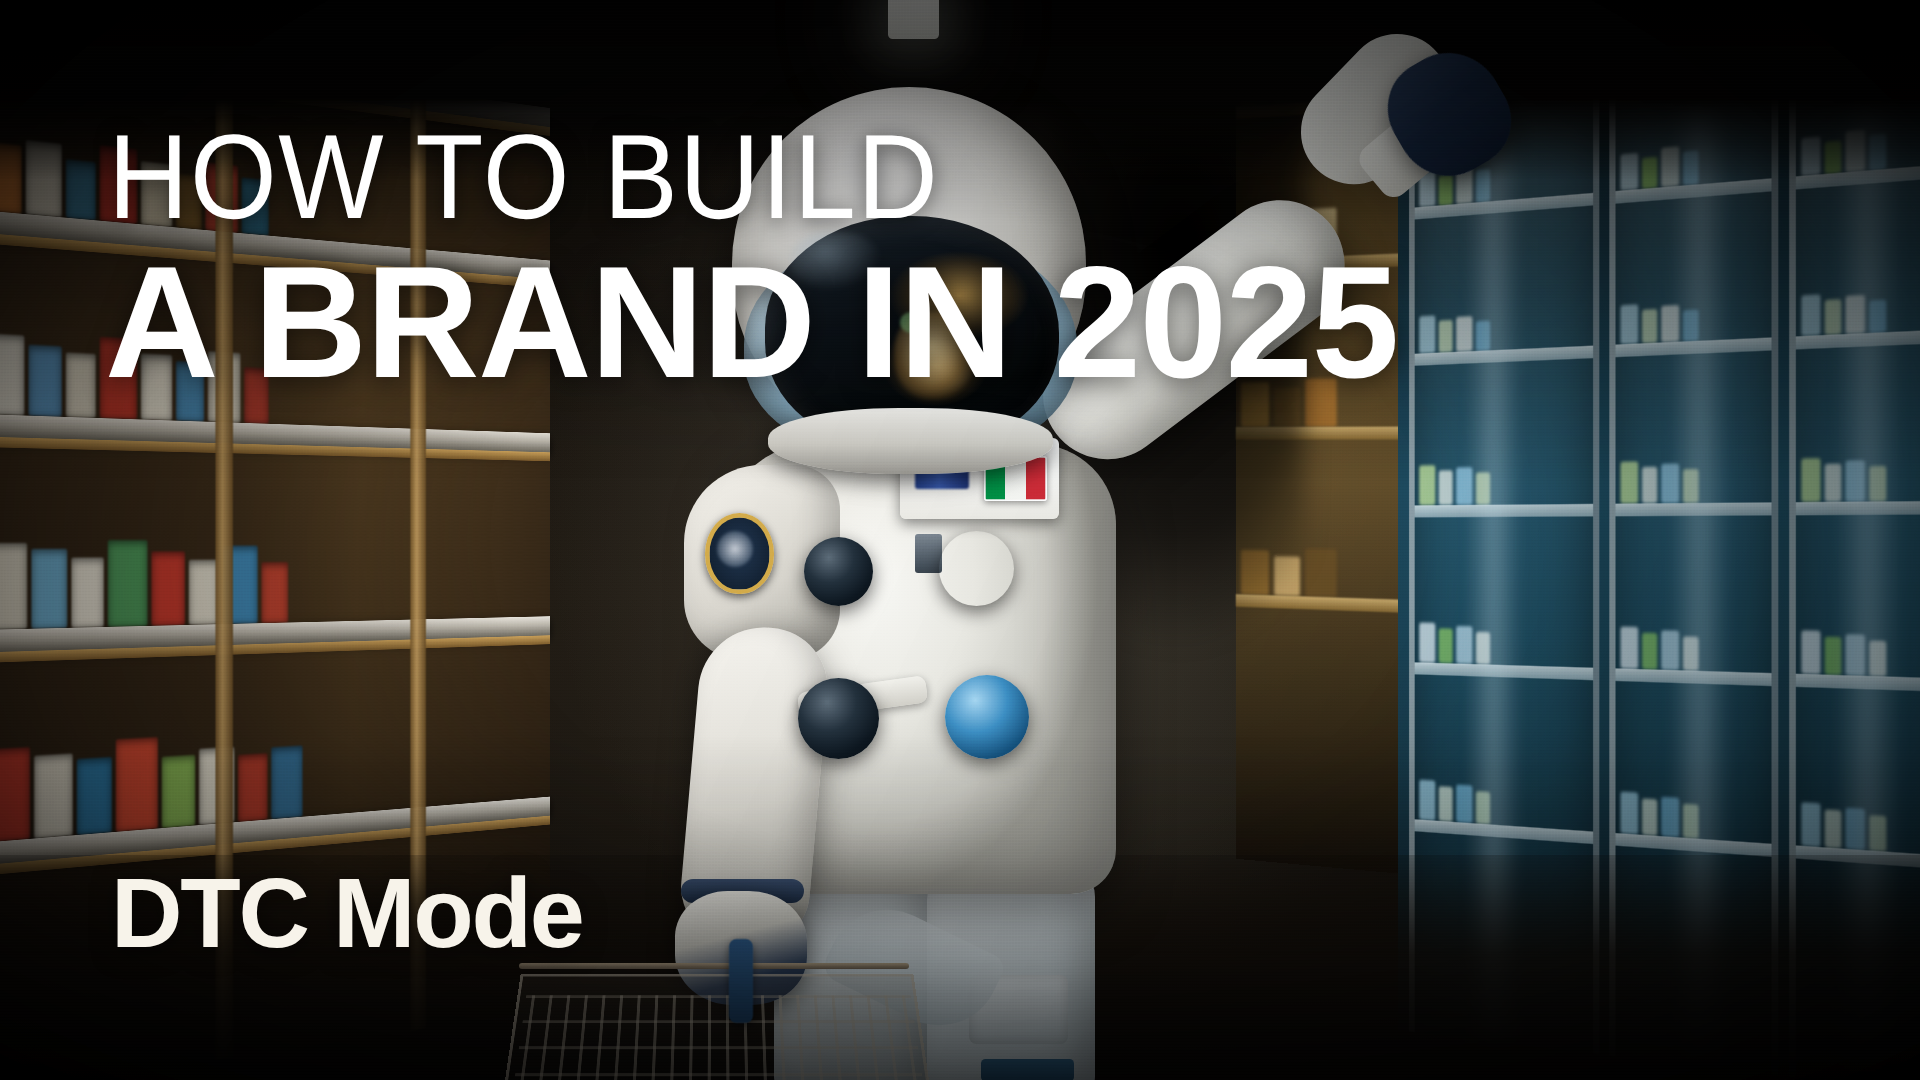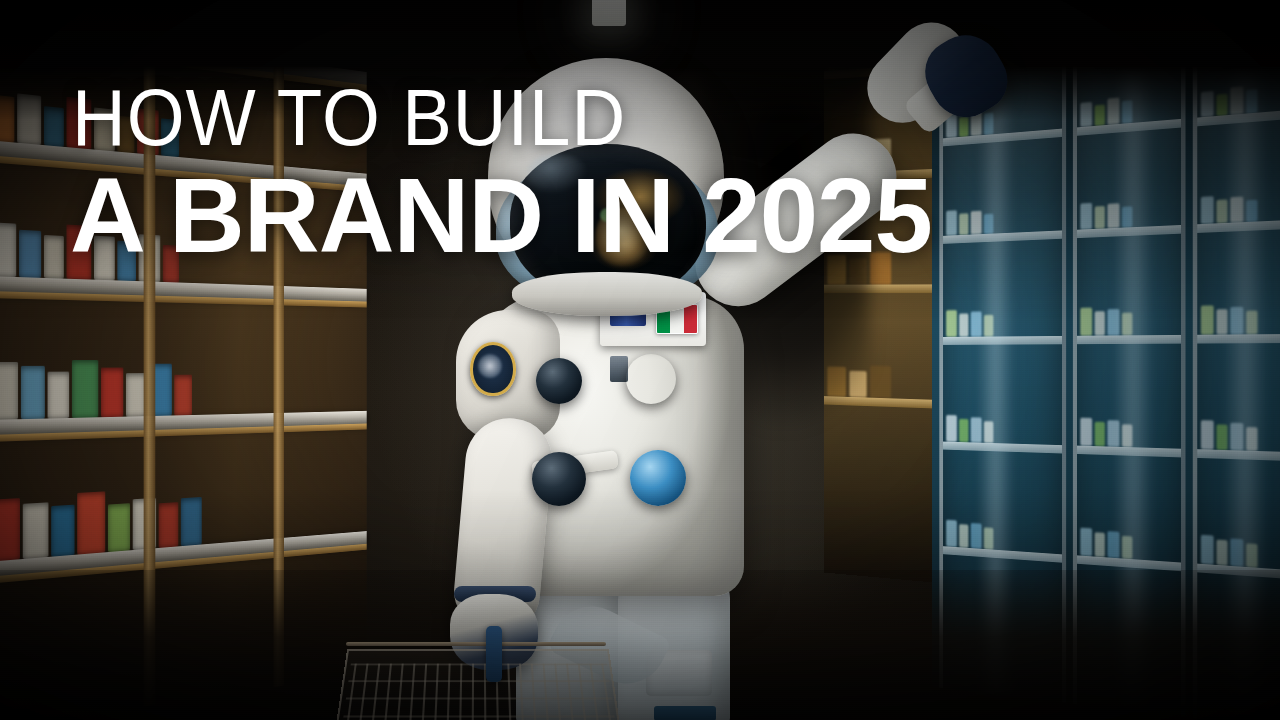--- a/index.html
+++ b/index.html
@@ -533,14 +533,15 @@
 
     <div class="tone"></div>
     <div class="top-scrim"></div>
     <div class="bot-scrim"></div>
     <div class="vignette"></div>
     <div class="grain"></div>
   </div>
 
   <div class="txt" id="line1">HOW TO BUILD</div>
   <div class="txt" id="line2">A BRAND IN 2025</div>
+  <div class="txt" id="brand">DTC Mode</div>
 
 </div>
 
 </body></html>

